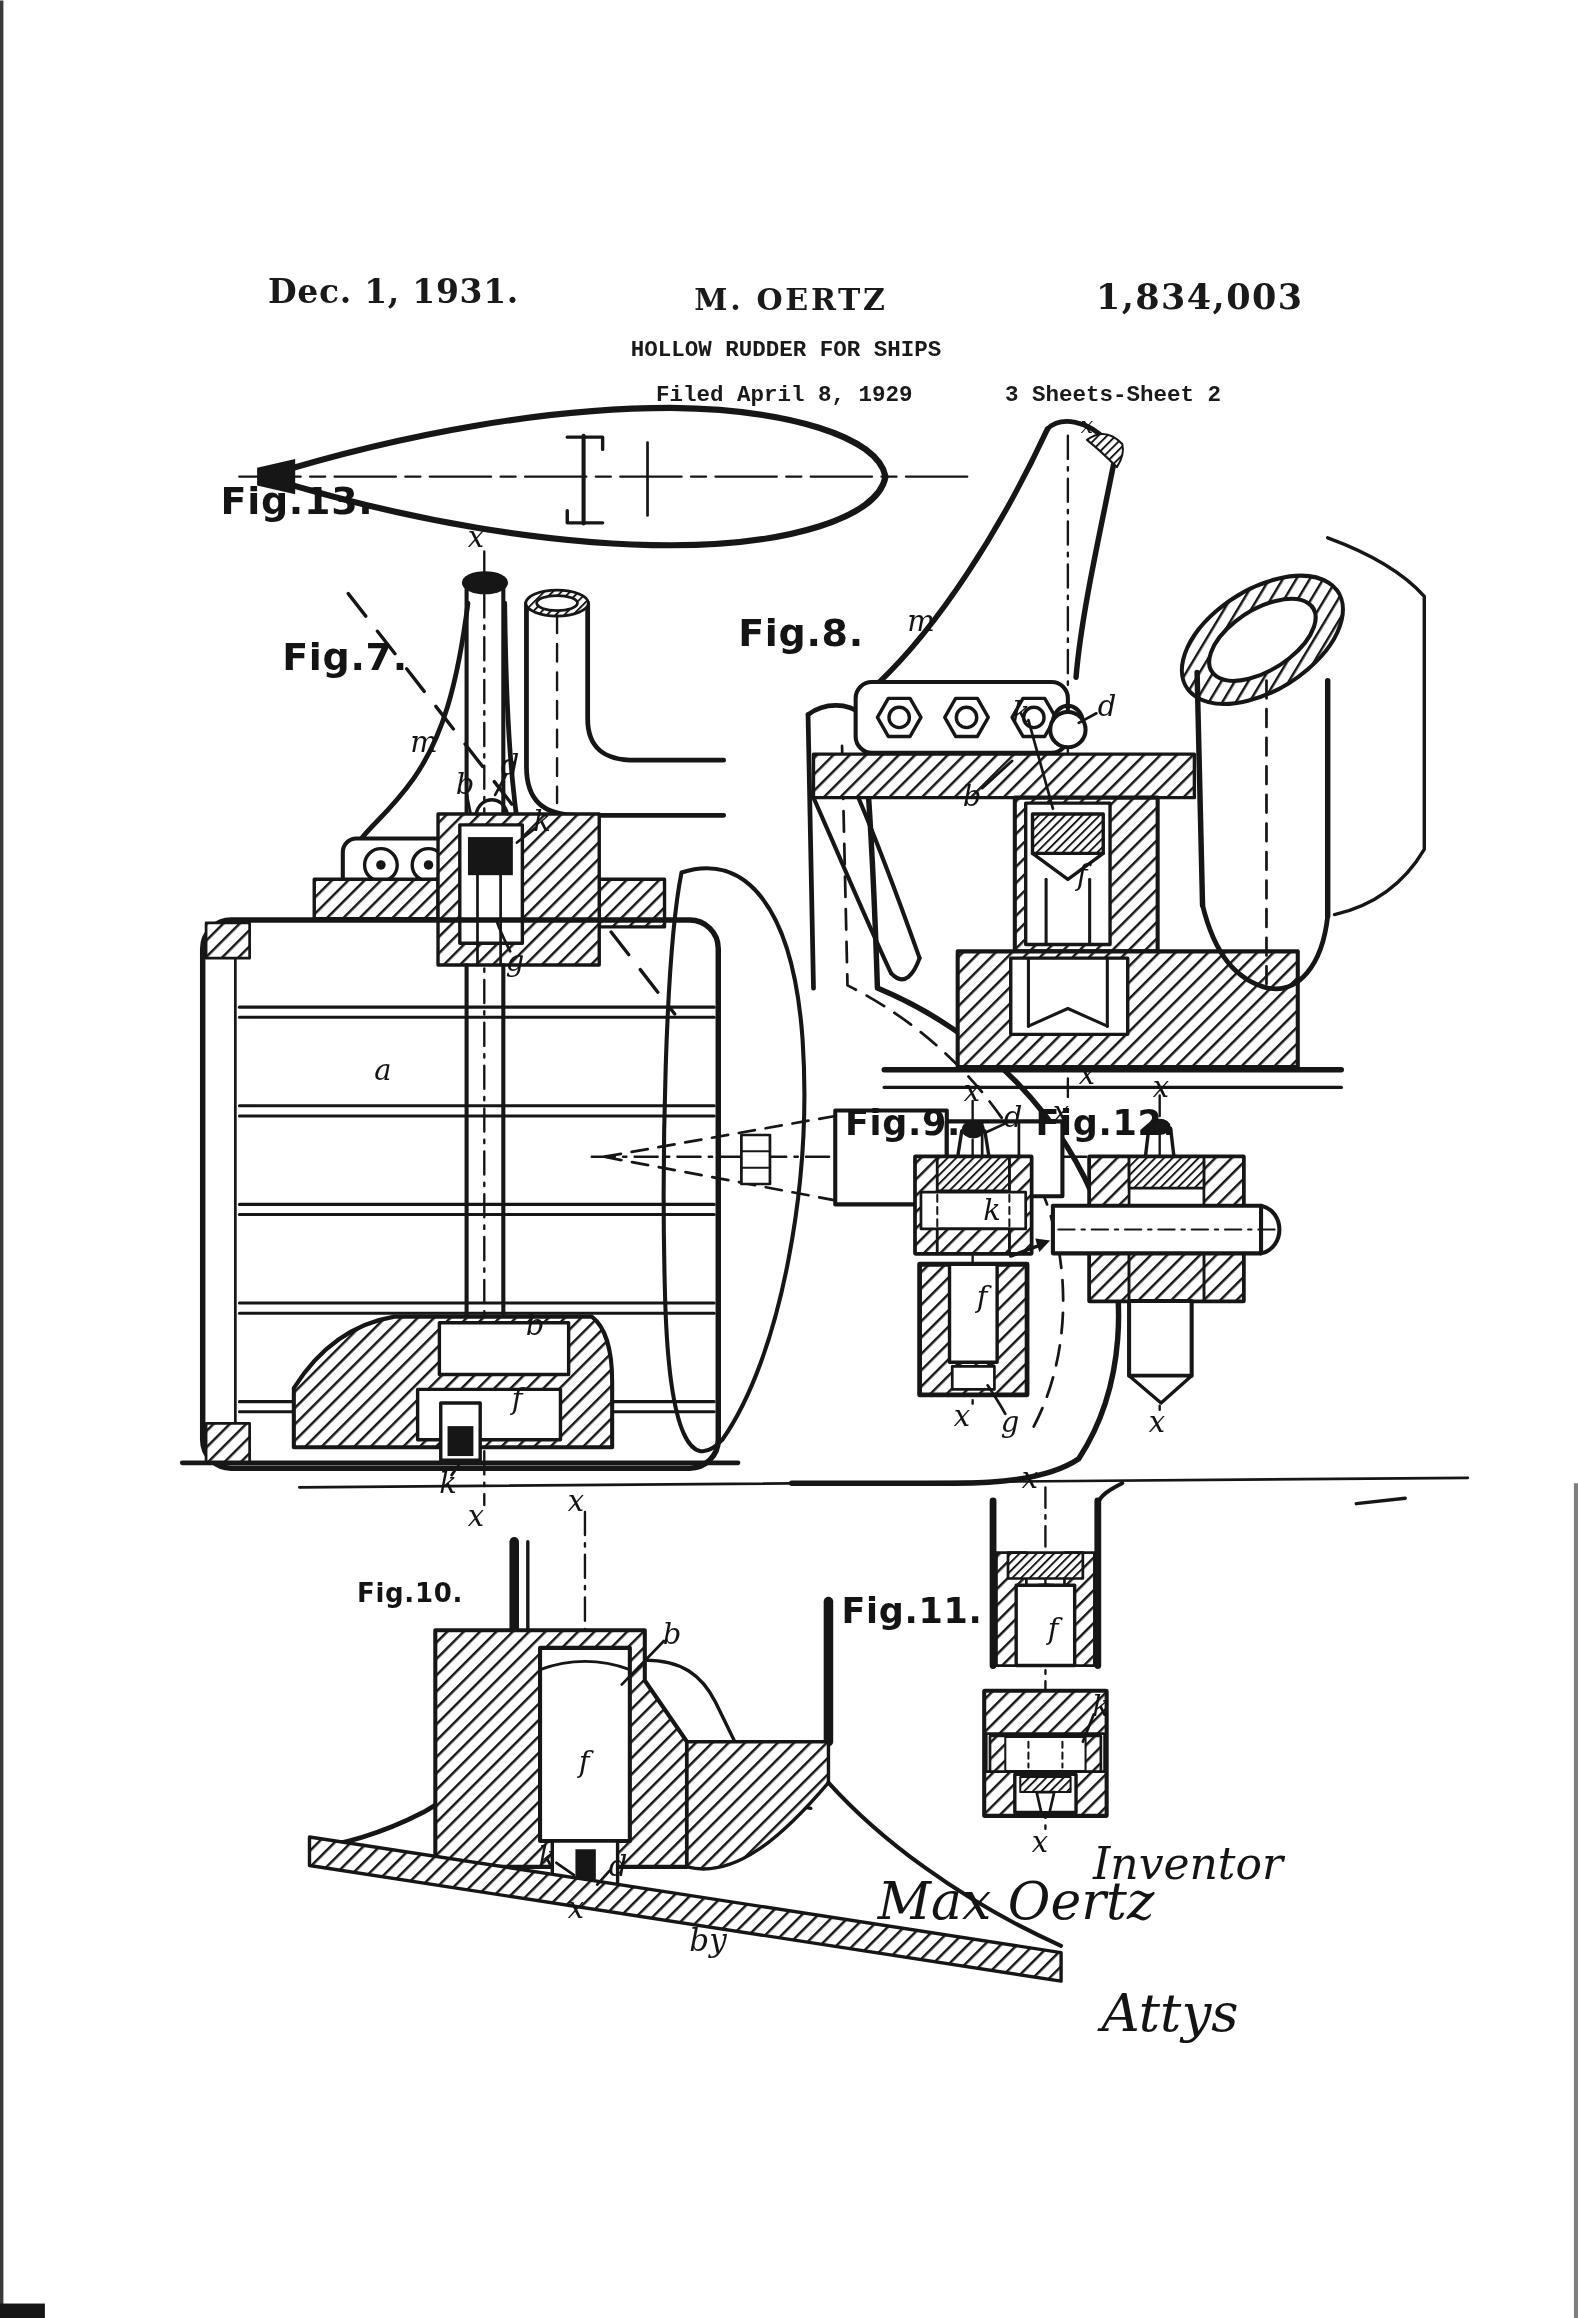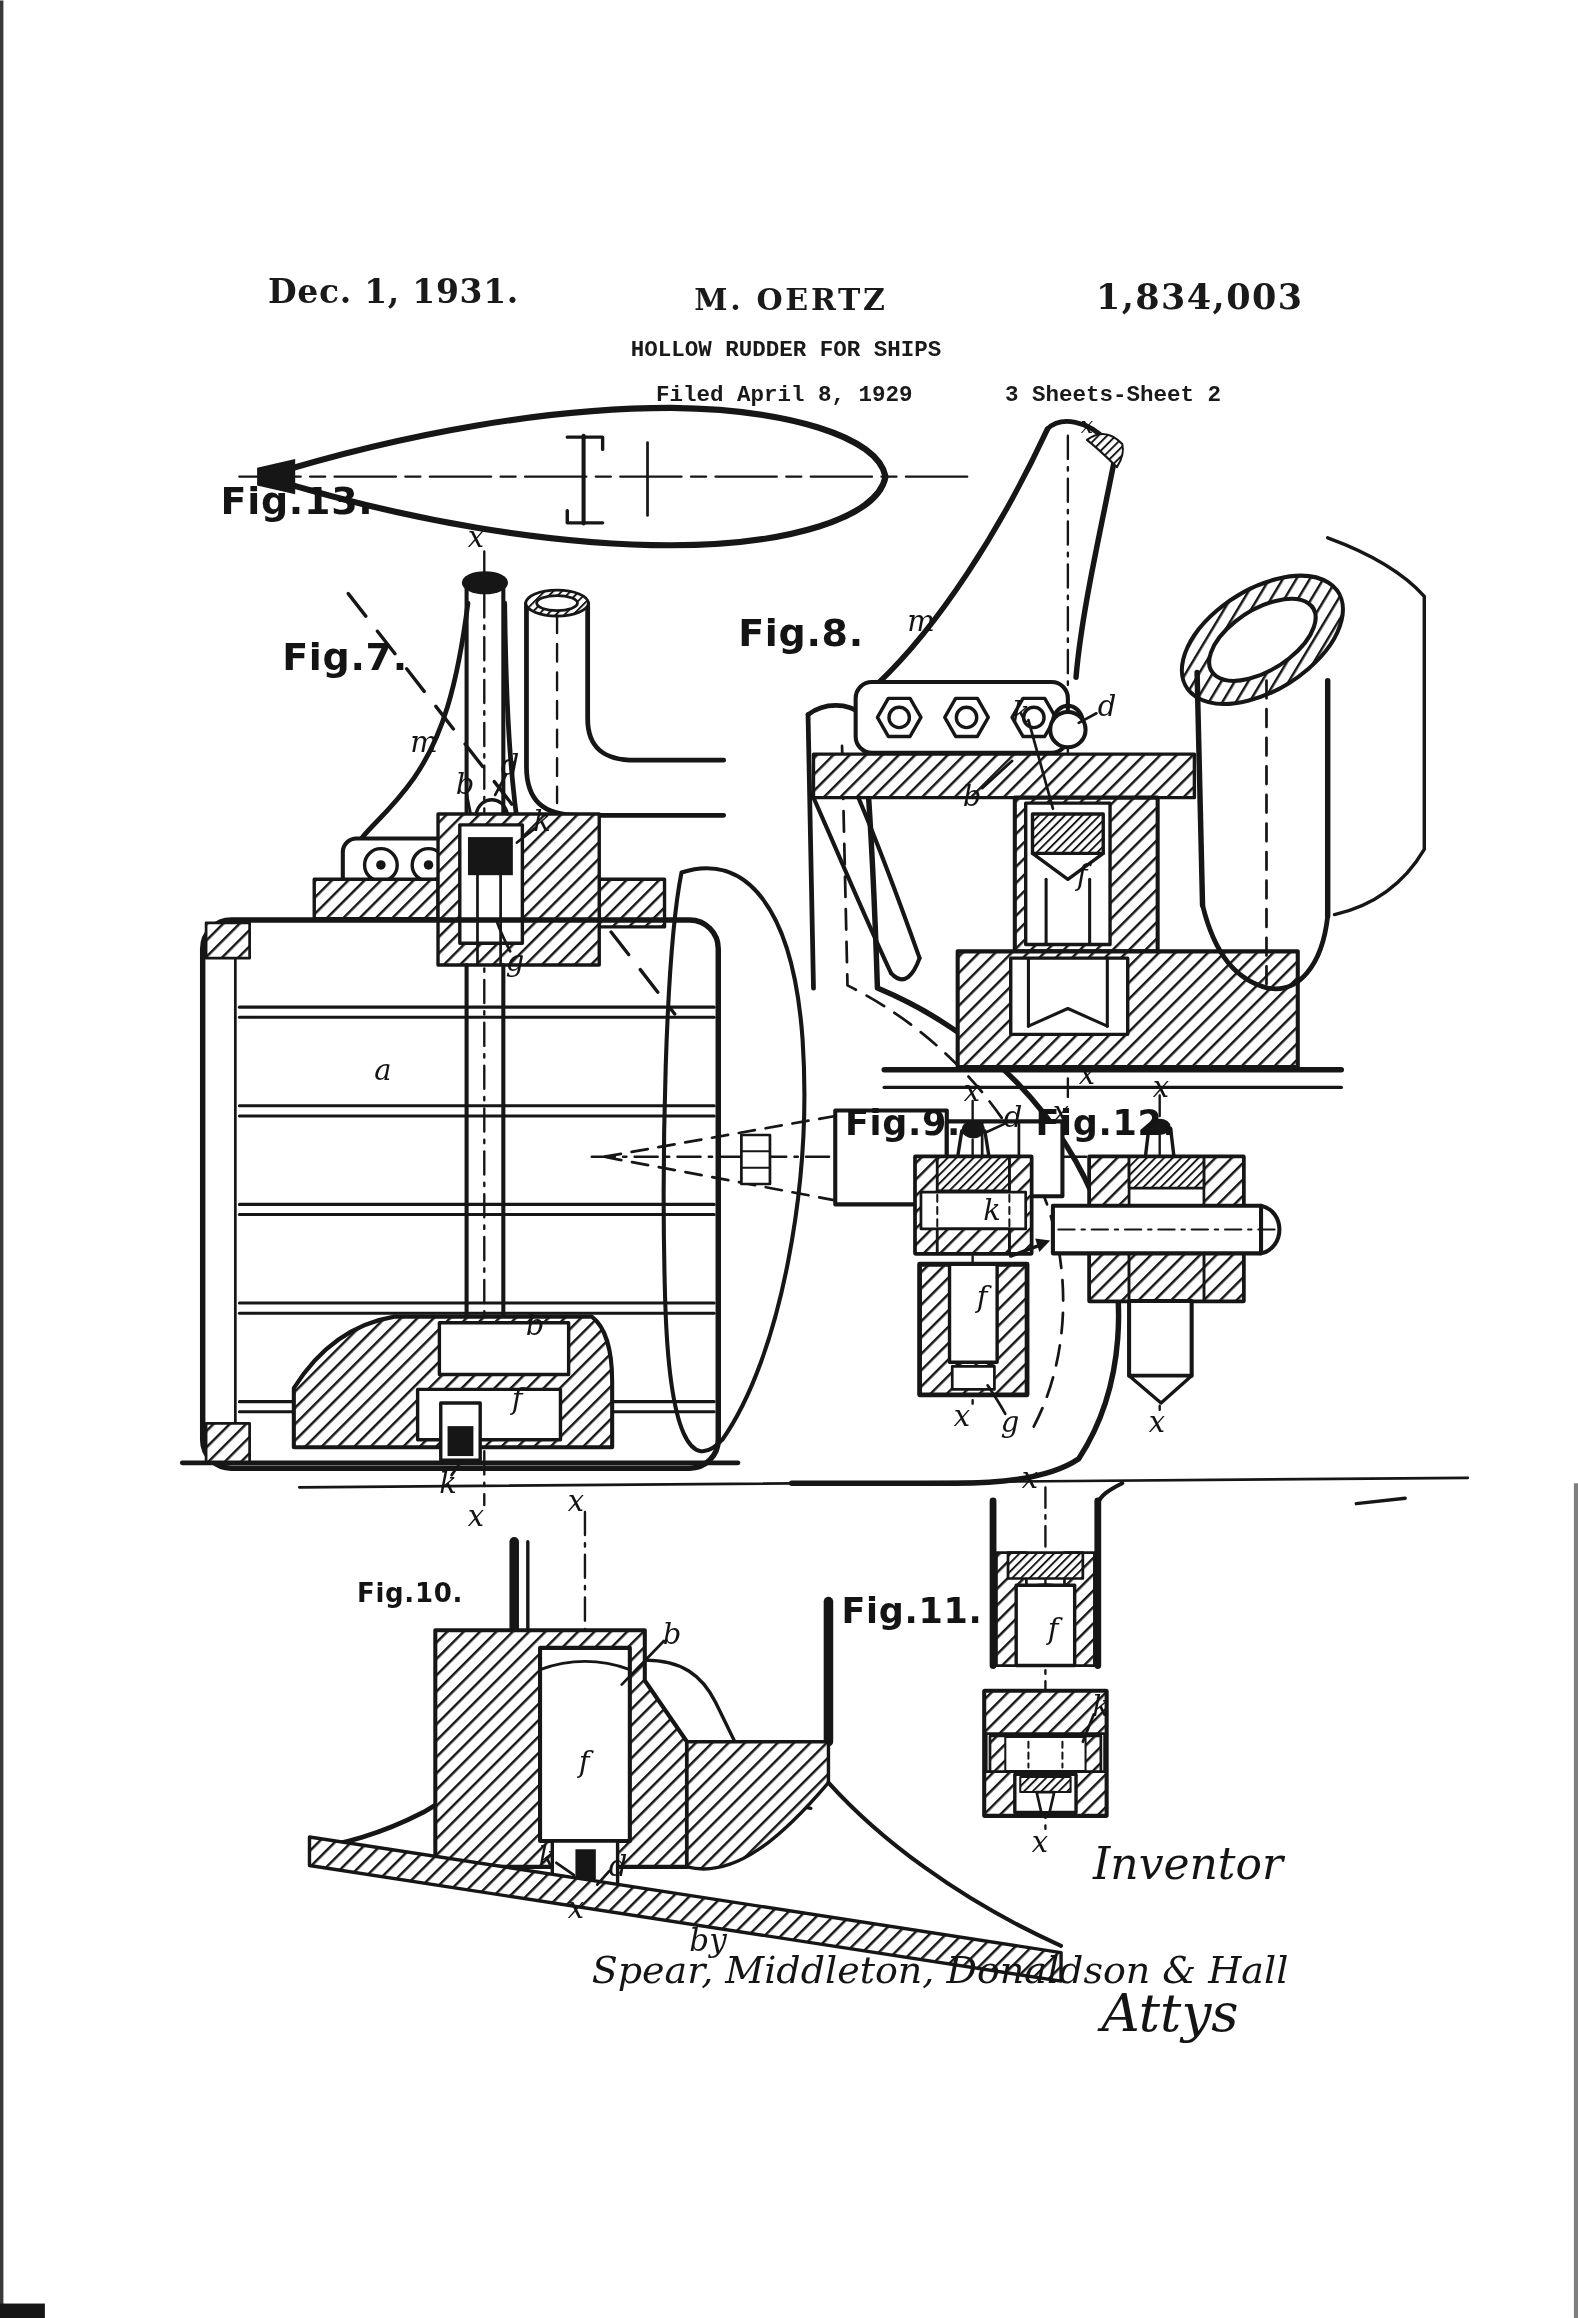--- a/index.html
+++ b/index.html
@@ -332,18 +332,18 @@
       <span style="left: 547px; top: 1857px;">k</span>
       <span style="left: 618px; top: 1866px;">d</span>
       <span style="left: 576px; top: 1908px;">x</span>
       <span style="left: 1030px; top: 1478px;">x</span>
       <span style="left: 1053px; top: 1629px;">f</span>
       <span style="left: 1101px; top: 1706px;">k</span>
       <span style="left: 1040px; top: 1842px;">x</span>
     </div>
 
   <div class="script" style="left:1188px;top:1863px;font-size:44px">Inventor</div>
+  <div class="script" style="left:1016px;top:1901px;font-size:52px">Max Oertz</div>
   <div class="script" style="left:708px;top:1940px;font-size:31px">by</div>
-  <div class="script" style="left:940px;top:1970px;font-size:38px">Spear, Middleton, Donaldson &amp; Hall</div>
   <div class="script" style="left:1170px;top:2012px;font-size:53px">Attys</div>
 
 </div>
 
 
 </body></html>

